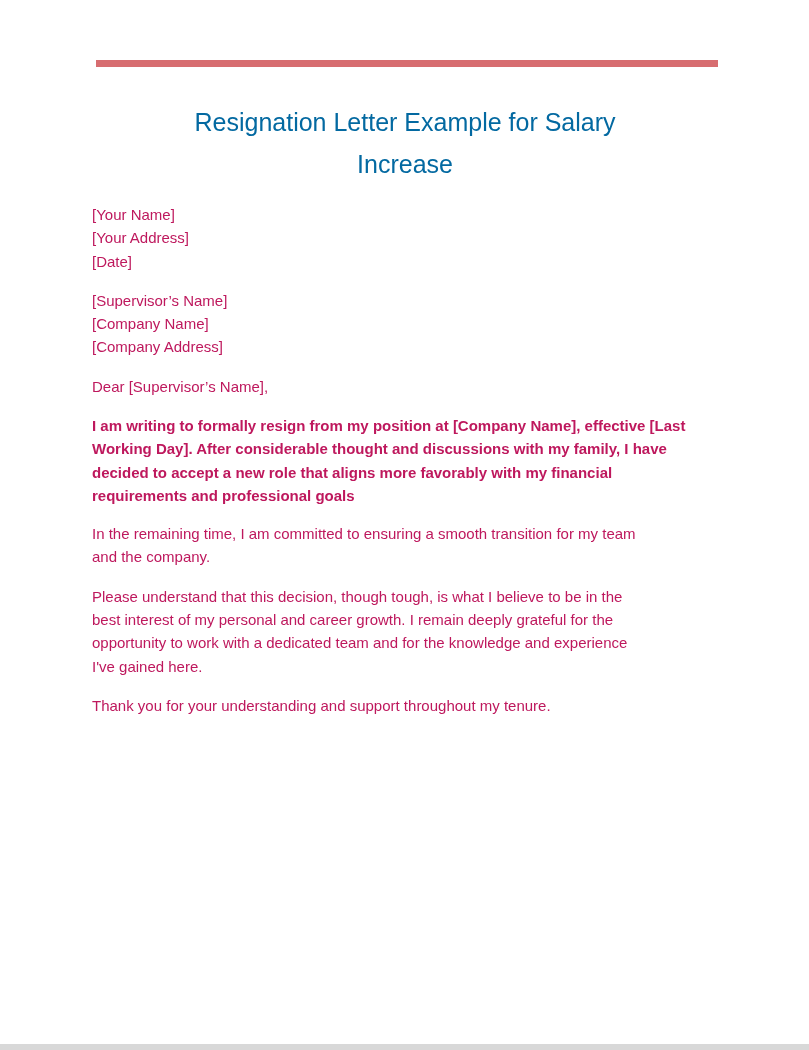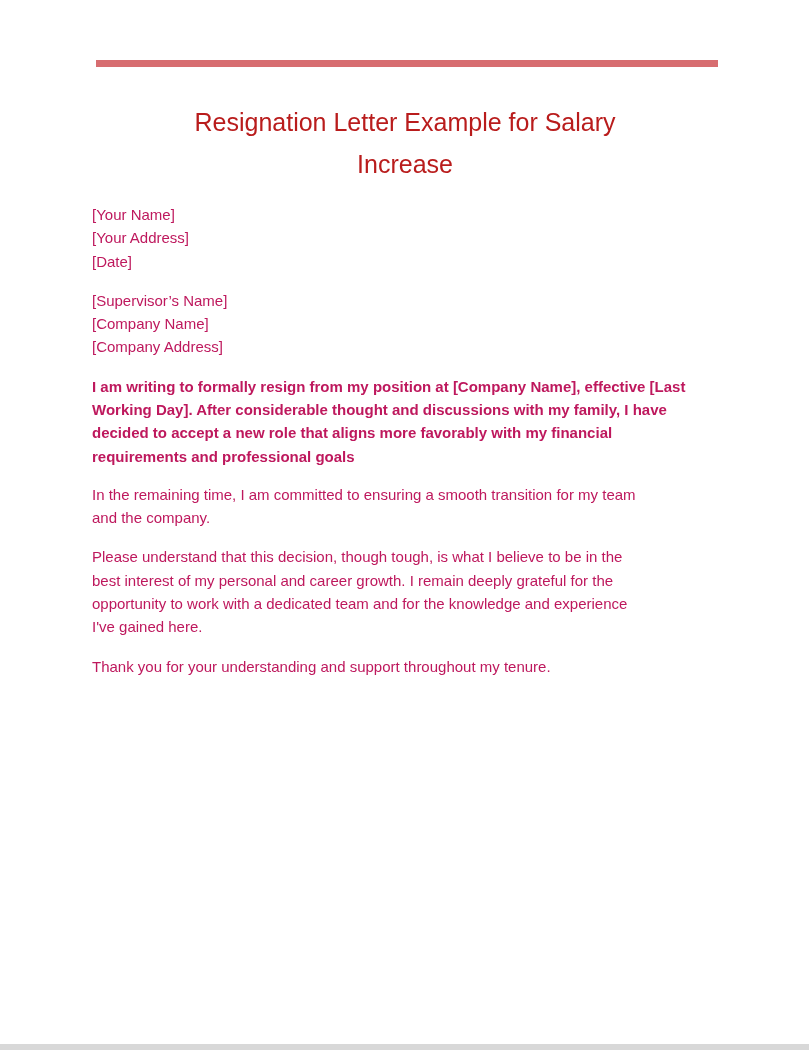--- a/index.html
+++ b/index.html
@@ -26,21 +26,21 @@
   .doc-title {
     position: absolute;
     left: 92px;
     top: 101px;
     width: 626px;
     margin: 0;
     text-align: center;
     font-size: 25px;
     font-weight: 400;
     line-height: 42px;
-    color: #b91c1c;
+    color: #0369a1;
     white-space: pre-line;
   }
   .letter {
     position: absolute;
     left: 92px;
     top: 203px;
     width: 628px;
     font-size: 15px;
     line-height: 23.3px;
     color: #be185d;
@@ -76,20 +76,21 @@
   <div class="letter">
 
     <p>[Your Name]
 [Your Address]
 [Date]</p>
 
     <p>[Supervisor’s Name]
 [Company Name]
 [Company Address]</p>
 
+    <p>Dear [Supervisor’s Name],</p>
 
     <p class="clip-bottom">I am writing to formally resign from my position at [Company Name], effective [Last
 Working Day]. After considerable thought and discussions with my family, I have
 decided to accept a new role that aligns more favorably with my financial
 requirements and professional goals</p>
 
     <p>In the remaining time, I am committed to ensuring a smooth transition for my team
 and the company.</p>
 
     <p>Please understand that this decision, though tough, is what I believe to be in the

